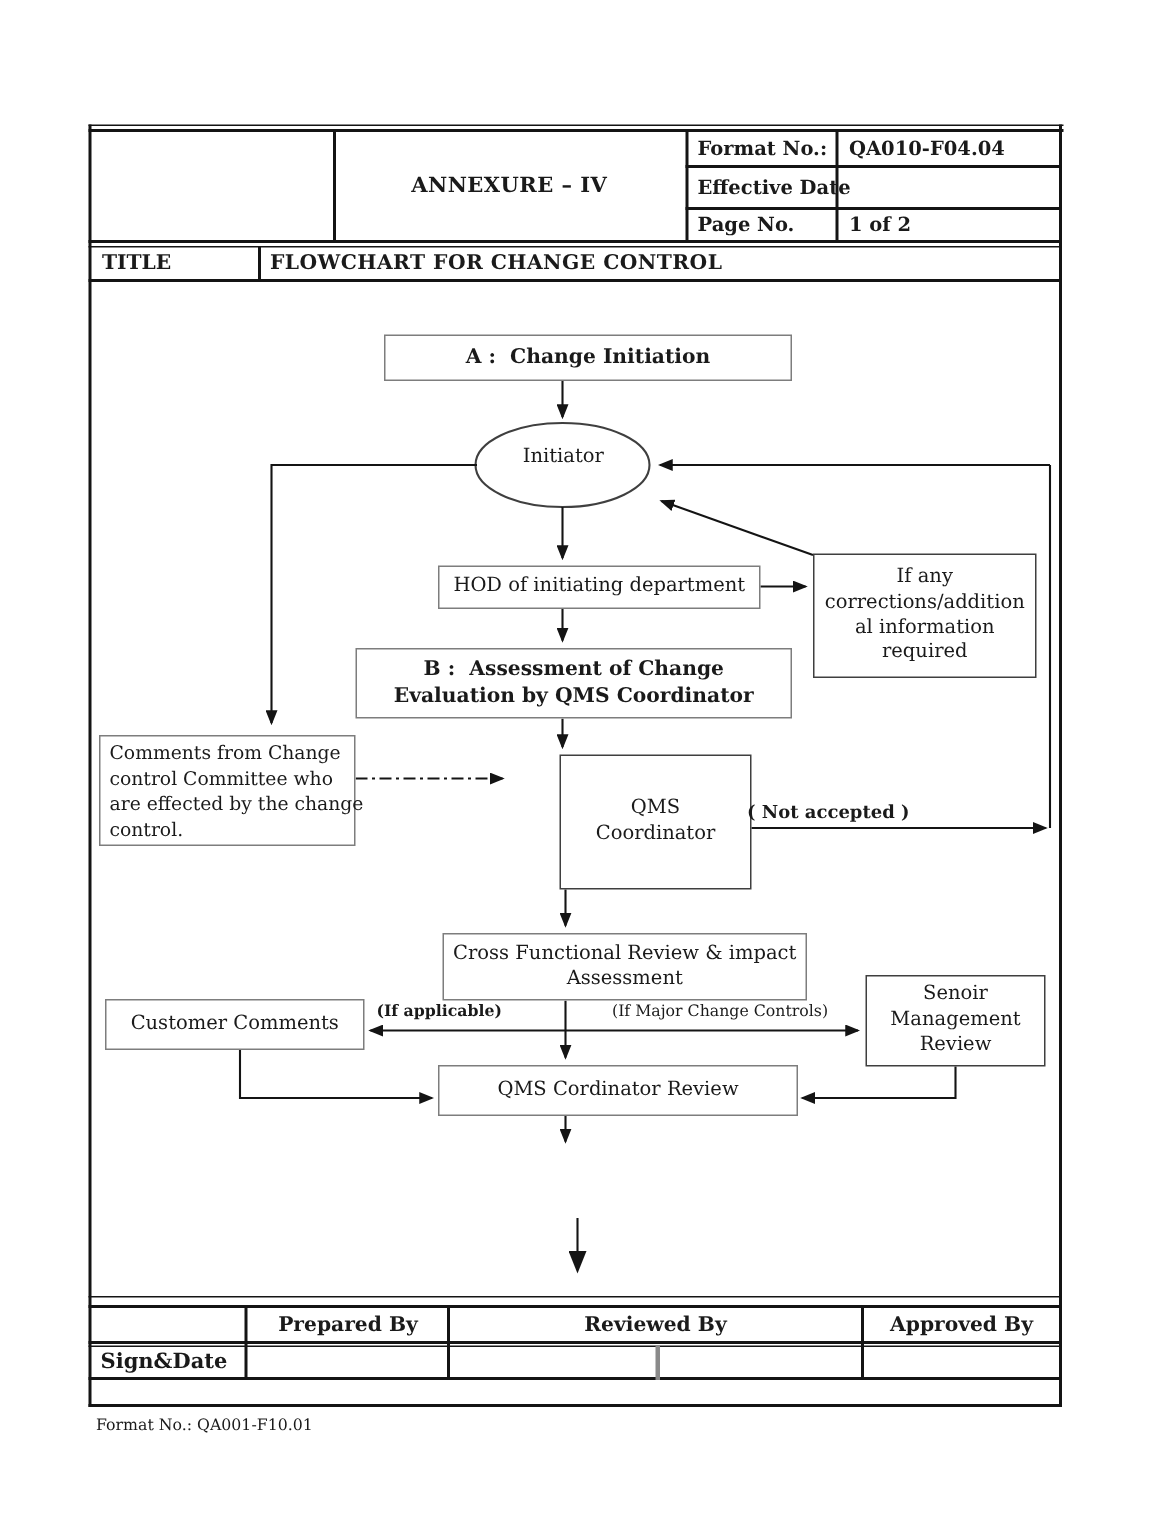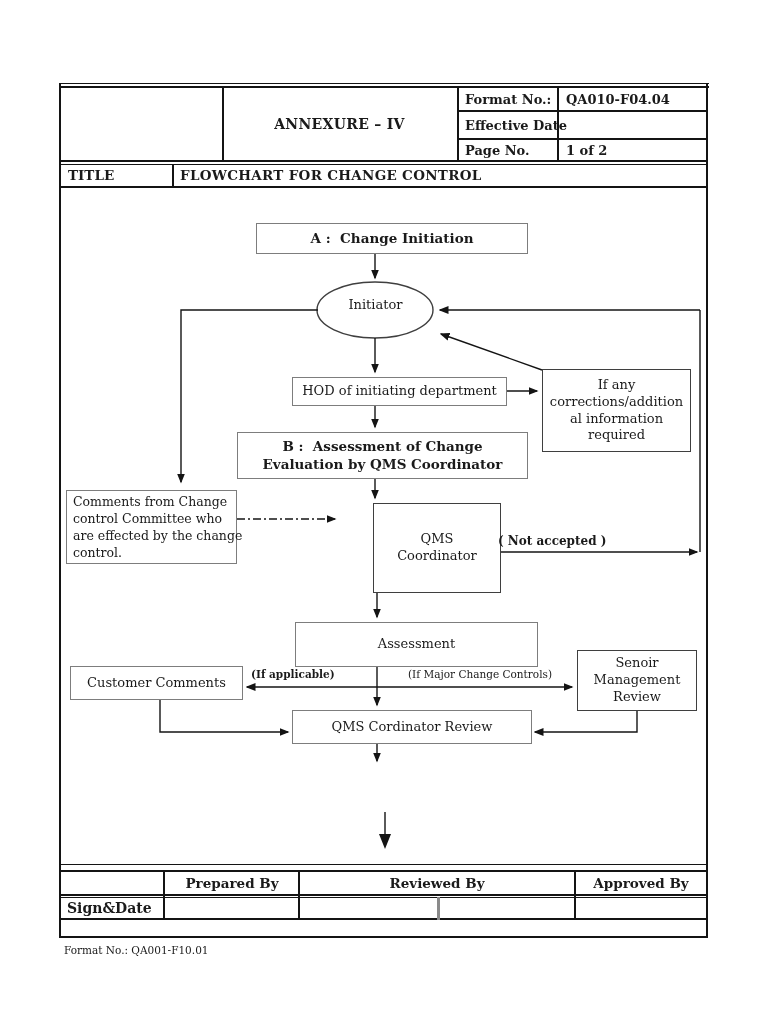--- a/index.html
+++ b/index.html
@@ -121,20 +121,21 @@
   </div>
 
   <div class="fbox dark" style="left:341px;top:503px;width:128px;height:90px;margin-left:32px;">
     <span>QMS</span>
     <span>Coordinator</span>
   </div>
 
   <div class="flabel" style="left:498px;top:534px;font-size:12px;font-weight:bold;">( Not accepted )</div>
 
   <div class="fbox" style="left:295px;top:622px;width:243px;height:45px;">
+    <span>Cross Functional Review &amp; impact</span>
     <span>Assessment</span>
   </div>
 
   <div class="fbox" style="left:70px;top:666px;width:173px;height:34px;">
     <span>Customer Comments</span>
   </div>
 
   <div class="flabel" style="left:251px;top:668px;font-size:10.5px;font-weight:bold;">(If applicable)</div>
   <div class="flabel" style="left:408px;top:668px;font-size:10.5px;">(If Major Change Controls)</div>
 

